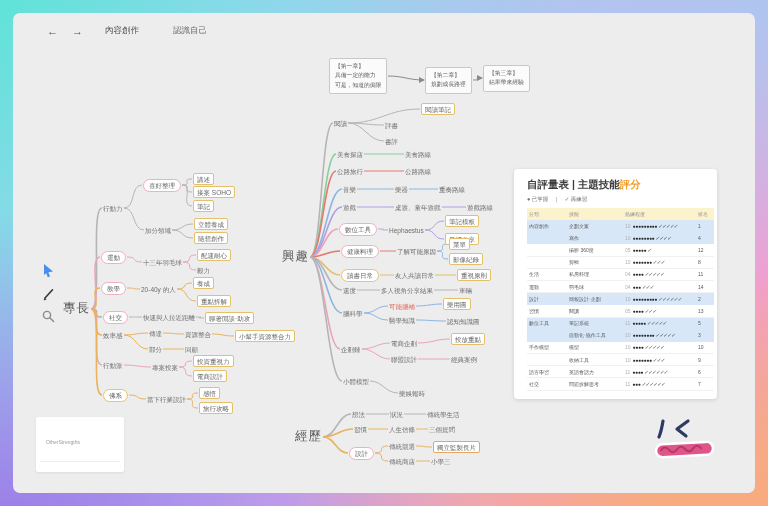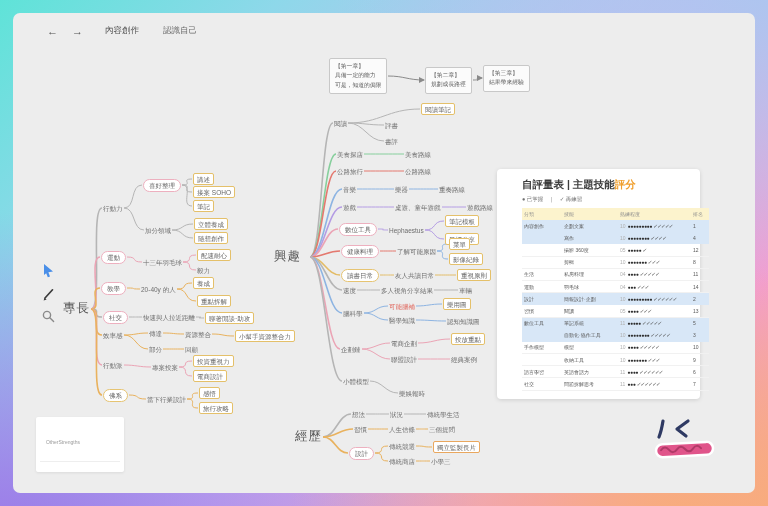--- a/index.html
+++ b/index.html
@@ -10,36 +10,36 @@
       radial-gradient(140% 140% at 0% 105%, rgba(154,118,232,.95) 0%, rgba(154,118,232,0) 45%),
       radial-gradient(130% 130% at 102% -2%, rgba(168,200,240,.9) 0%, rgba(168,200,240,0) 45%),
       linear-gradient(135deg,#5fe3d8 0%,#8ed8ea 22%,#cbb9f0 55%,#f29ed0 82%,#f8a88a 100%);}
   .canvas{position:absolute;inset:13px;background:#ededed;border-radius:7px;overflow:hidden;}
   .stage{position:absolute;left:0;top:0;width:742px;height:480px;}
   svg.edges{position:absolute;left:0;top:0;pointer-events:none;}
   
   .nav{position:absolute;left:34px;top:12px;display:flex;align-items:center;gap:14px;}
   .nav .arrow{font-size:11px;color:#4e4e4e;cursor:default;}
   .nav .crumb1{font-size:8.5px;color:#4f4f4f;margin-left:8px;}
-  .nav .crumb2{font-size:8.5px;color:#6d6d6d;margin-left:10px;}
+  .nav .crumb2{font-size:8.5px;color:#6d6d6d;margin-left:20px;}
   
   .tool{position:absolute;left:28px;width:15px;height:15px;}
   
   .nd{position:absolute;font-size:6.5px;color:#6e6e6e;white-space:nowrap;line-height:1.1;}
   .nd.main{font-size:12.5px;color:#565656;font-weight:500;letter-spacing:1px;}
   .nd.pill-pink{background:#fff;border:1px solid #edb0bf;border-radius:8px;padding:2px 5px;color:#666;}
   .nd.pill-yellow{background:#fff;border:1px solid #e6c472;border-radius:8px;padding:2px 5px;color:#666;}
   .nd.box-y{background:#fff;border:1px solid #e4c06a;border-radius:2px;padding:1.5px 3px;color:#666;}
   .nd.box-o{background:#fff;border:1px solid #e9a75e;border-radius:2px;padding:1.5px 3px;color:#666;}
   .nd.text-red{color:#e0685e;}
   .nd.chapter{background:#fbfbfb;border:1px solid #c8c8c8;border-radius:2px;padding:3px 5px;
     font-size:5.8px;color:#5a5a5a;white-space:pre-line;line-height:1.65;}
   
-  .panel{position:absolute;left:484px;top:156px;width:203px;background:#fff;border-radius:4px;
-    box-shadow:0 1px 4px rgba(0,0,0,.13);padding:9px 8px 8px 25px;box-sizing:border-box;}
+  .panel{position:absolute;left:501px;top:156px;width:203px;background:#fff;border-radius:4px;
+    box-shadow:0 1px 4px rgba(0,0,0,.13);padding:9px 8px 8px 13px;box-sizing:border-box;}
   .p-title{font-size:10.5px;font-weight:bold;color:#3c3c3c;margin-bottom:4px;}
   .p-title .accent{color:#f09f2e;}
   .p-legend{font-size:5.5px;color:#707070;margin-bottom:5px;}
   table.rate{border-collapse:collapse;width:187px;table-layout:fixed;}
   table.rate th{background:#fcf3cd;color:#8d8d8d;font-weight:normal;text-align:left;
     font-size:5px;padding:3px 2px;}
   table.rate td{font-size:5px;color:#5a5a5a;padding:2.6px 2px;border-bottom:1px solid #f1f1f1;
     overflow:hidden;white-space:nowrap;}
   table.rate tr.hl td{background:#d8e7f7;border-bottom:1px solid #d8e7f7;}
   .rn{color:#b0b0b0;margin-right:2px;}
@@ -179,21 +179,21 @@
       </svg>
     <div class="stage" id="nodes">
         <div class="nd chapter" style="left: 316px; top: 44.5px;">【第一章】
 具備一定的能力
 可是，知道的侷限</div>
         <div class="nd chapter" style="left: 412px; top: 53.5px;">【第二章】
 規劃成長路徑</div>
         <div class="nd chapter" style="left: 470px; top: 51.5px;">【第三章】
 結果帶來經驗</div>
         <div class="nd main" style="left: 50px; top: 289px;">專長</div>
-        <div class="nd main" style="left: 261px; top: 237px;">興趣</div>
+        <div class="nd main" style="left: 269px; top: 237px;">興趣</div>
         <div class="nd main" style="left: 282px; top: 417px;">經歷</div>
         <div class="nd plain" style="left: 90px; top: 191.5px;">行動力</div>
         <div class="nd pill-pink" style="left: 130px; top: 165.5px;">喜好整理</div>
         <div class="nd box-y" style="left: 180px; top: 160px;">講述</div>
         <div class="nd box-y" style="left: 180px; top: 173px;">接案 SOHO</div>
         <div class="nd box-y" style="left: 180px; top: 187px;">筆記</div>
         <div class="nd plain" style="left: 132px; top: 213.5px;">加分領域</div>
         <div class="nd box-y" style="left: 181px; top: 205px;">立體養成</div>
         <div class="nd box-y" style="left: 181px; top: 219px;">隨想創作</div>
         <div class="nd pill-pink" style="left: 88px; top: 237.5px;">運動</div>

